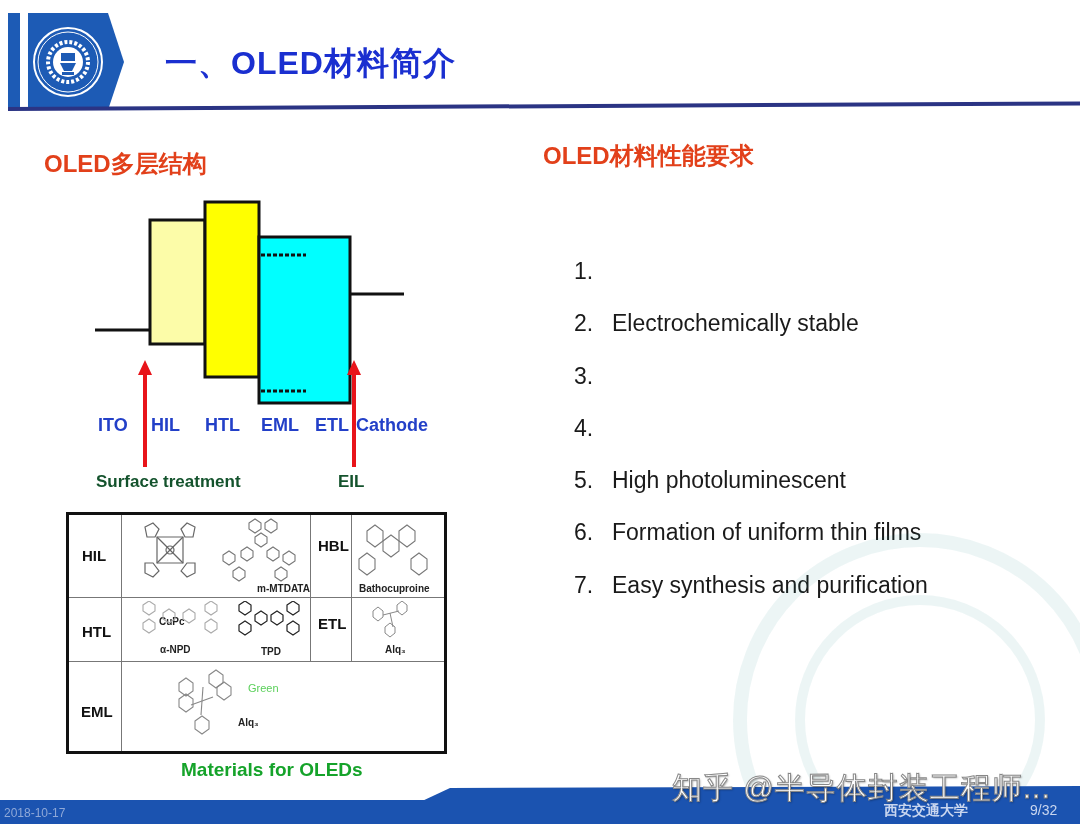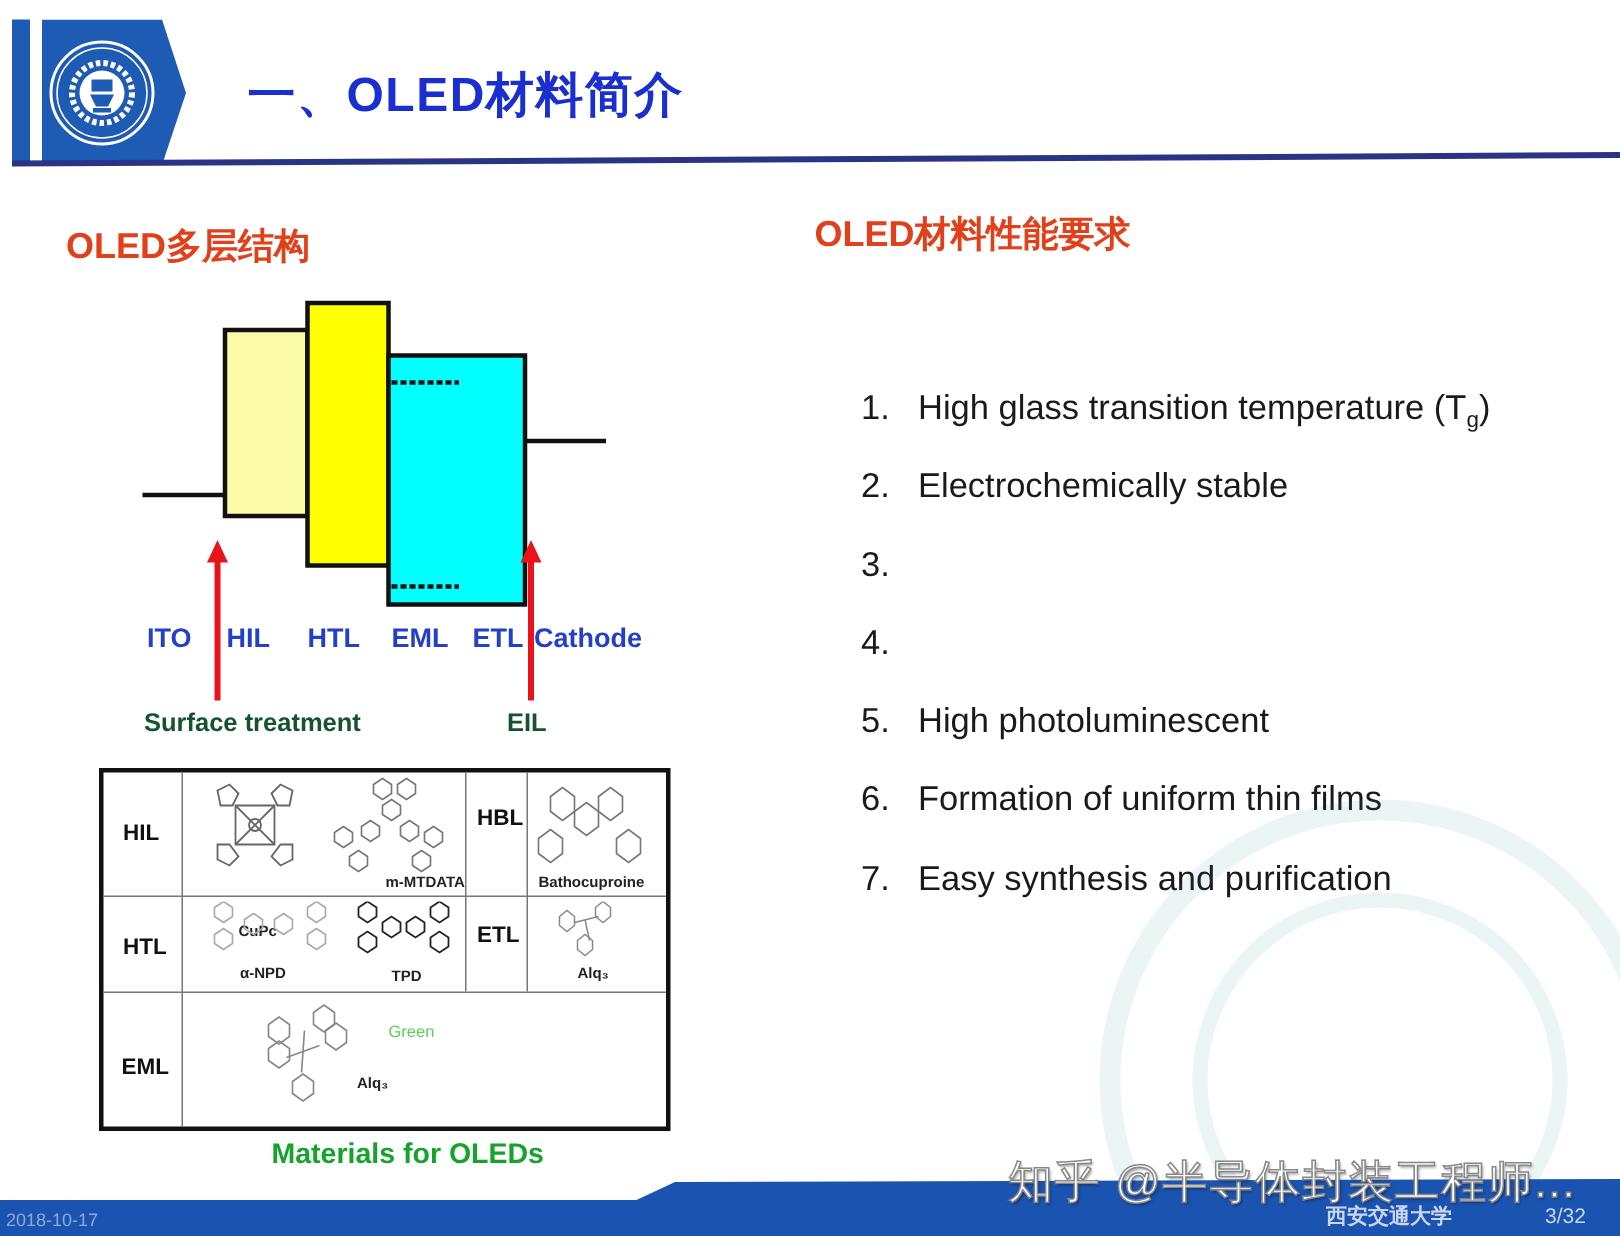--- a/index.html
+++ b/index.html
@@ -22,21 +22,21 @@
   
   .diagram { left: 0; top: 0; width: 540px; height: 500px; }
   .layer-label { font-size: 18px; font-weight: bold; color: #2340c8; }
   .arrow-label { font-size: 17px; font-weight: bold; color: #14532d; }
 
   
   .mat-table { left: 66px; top: 512px; width: 381px; height: 242px; border: 3px solid #111; }
   .cell-line { position: absolute; background: #777; }
   .row-label { position: absolute; font-size: 15px; font-weight: bold; color: #111; }
   .mol-caption { position: absolute; font-size: 10px; font-weight: bold; color: #222; white-space: nowrap; }
-  .green-note { position: absolute; font-size: 11px; color: #5ad05a; margin-left: 11px; }
+  .green-note { position: absolute; font-size: 11px; color: #5ad05a; }
   .table-caption { left: 181px; top: 759px; font-size: 19px; font-weight: bold; color: #15a32a; }
 
   
   .req-list { left: 574px; top: 258px; list-style: none; }
   .req-item { display: flex; height: 52.3px; align-items: flex-start; font-size: 23px; color: #1a1a1a; }
   .req-num { width: 38px; }
   .req-text sub { font-size: 15px; }
 
   
   .seal { left: 720px; top: 500px; width: 360px; height: 300px; opacity: 0.08; }
@@ -202,21 +202,20 @@
   <div class="green-note" style="left:179px;top:167px;">Green</div>
   <div class="mol-caption" style="left:169px;top:202px;">Alq₃</div>
 </div>
 <div class="abs table-caption">Materials for OLEDs</div>
 
 <div class="abs sec-head sec-right">OLED材料性能要求</div>
 
 <ul class="abs req-list">
   <li class="req-item">
     <span class="req-num">1.</span>
-    <span class="req-text"><span>High glass transition temperature (T</span><sub>g</sub><span>)</span></span>
   </li>
   <li class="req-item">
     <span class="req-num">2.</span>
     <span class="req-text">Electrochemically stable</span>
   </li>
   <li class="req-item">
     <span class="req-num">3.</span>
   </li>
   <li class="req-item">
     <span class="req-num">4.</span>
@@ -239,15 +238,15 @@
   <circle cx="200" cy="220" r="180" fill="none" stroke="#1d8a8a" stroke-width="14"></circle>
   <circle cx="200" cy="220" r="120" fill="none" stroke="#1d8a8a" stroke-width="10"></circle>
 </svg>
 
 <svg class="abs footer-wave" viewBox="0 0 660 16" preserveAspectRatio="none">
   <polygon points="0,16 30,2 660,0 660,16" fill="#1b53b0"></polygon>
 </svg>
 <div class="abs footer"></div>
 <div class="abs footer-date">2018-10-17</div>
 <div class="abs footer-uni">西安交通大学</div>
-<div class="abs footer-page">3/32</div>
+<div class="abs footer-page">9/32</div>
 
 <div class="abs zhihu">知乎 @半导体封装工程师...</div>
 
 </body></html>

